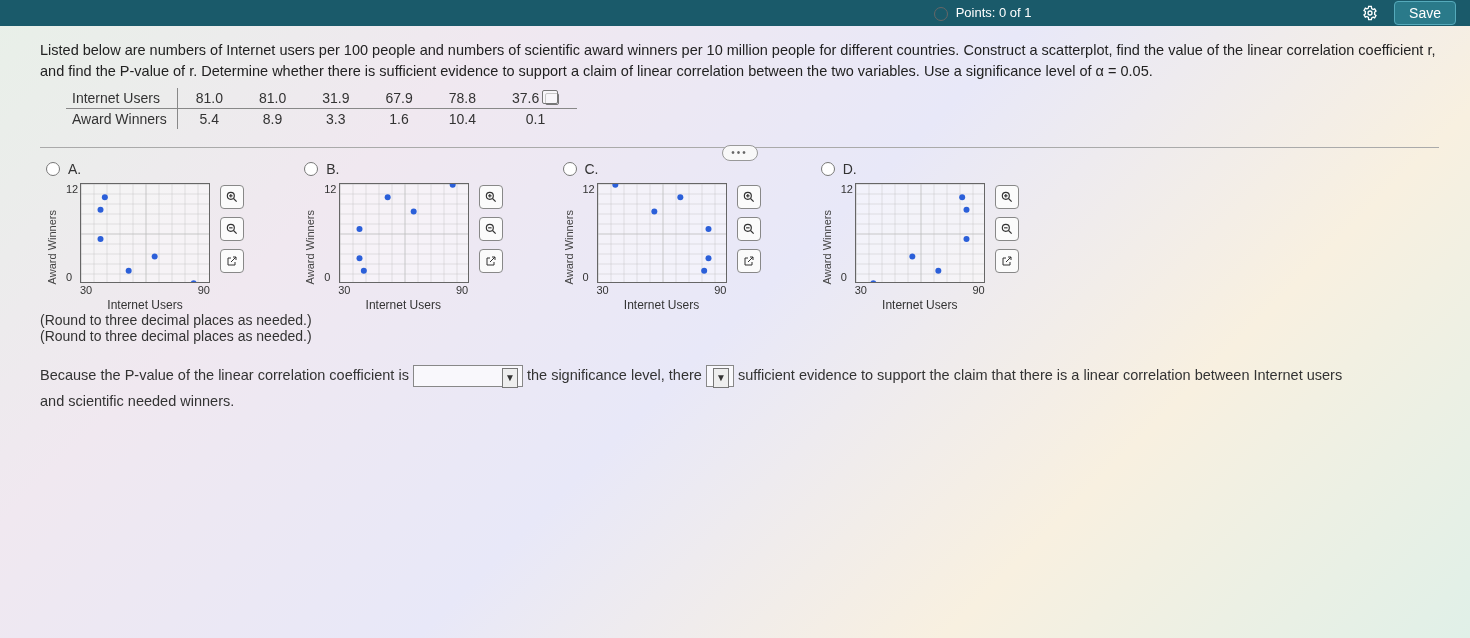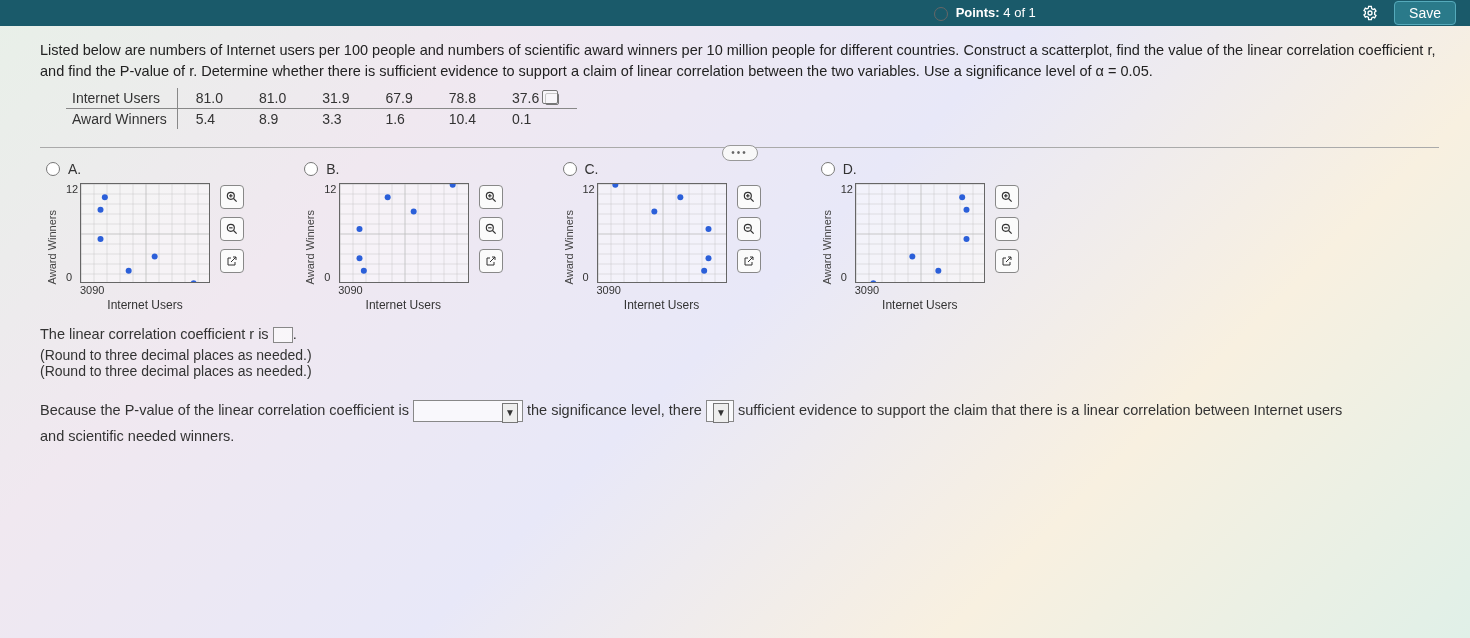--- a/index.html
+++ b/index.html
@@ -1,62 +1,62 @@
 <!DOCTYPE html>
 <html><head>
 <meta charset="utf-8">
 <style>
 *{box-sizing:border-box;margin:0;padding:0;font-family:Arial,Helvetica,sans-serif}
 body{background:linear-gradient(135deg,#e8f0e8 0%,#f0e8f0 25%,#e8e8f8 50%,#f8f0e0 75%,#e0f0e8 100%);width:1470px;height:638px;overflow:hidden;color:#333;font-size:14px}
 .topbar{background:#1a5a6a;color:#fff;height:26px;display:flex;align-items:center;justify-content:flex-end;padding:0 14px;gap:16px}
 .topbar .points{font-size:13px;margin-right:auto;margin-left:920px}
-.topbar .points b{font-weight:700}
+.topbar .points b{font-weight:400}
 .save-btn{background:#2a7a8a;border:1px solid #5ab;border-radius:4px;color:#fff;padding:3px 14px;font-size:14px;cursor:pointer}
 .gear{width:16px;height:16px;cursor:pointer}
 .content{padding:14px 31px 0 40px}
 .intro{font-size:14.5px;line-height:1.45;color:#222}
 .dtbl{border-collapse:collapse;margin:6px 0 0 26px;font-size:14px}
-.dtbl td,.dtbl th{padding:2px 18px;font-weight:400}
+.dtbl td,.dtbl th{padding:2px 18px;text-align:center;font-weight:400}
 .dtbl .hdr{text-align:left;padding-left:6px;padding-right:10px;border-right:1px solid #888}
 .dtbl tr:first-child td,.dtbl tr:first-child th{border-bottom:1px solid #888}
 .copy-icon{display:inline-block;width:14px;height:12px;border:1px solid #777;border-radius:2px;position:relative;vertical-align:middle;margin-left:6px}
 .copy-icon:before{content:"";position:absolute;width:14px;height:12px;border:1px solid #777;border-radius:2px;top:-4px;left:-4px;background:rgba(255,255,255,.6)}
 hr.sep{border:none;border-top:1px solid #aaa;margin:18px 0 6px}
 .dots{display:block;width:36px;height:16px;border:1px solid #999;border-radius:10px;margin:-9px auto 0;background:#f8f8f8;text-align:center;font-size:10px;line-height:13px;color:#666;letter-spacing:2px}
 .sect-title{font-size:14.5px;margin:14px 0 10px}
 .options{display:flex;gap:60px;align-items:flex-start;margin-left:6px}
 .opt{display:flex;flex-direction:column;gap:6px}
 .opt-head{display:flex;align-items:center;gap:8px;font-size:14px}
 .opt-head input{width:14px;height:14px}
 .chart-wrap{display:flex;align-items:flex-start;gap:10px}
 .ylab{writing-mode:vertical-rl;transform:rotate(180deg);font-size:11px;color:#444;align-self:center;margin-right:-2px}
 .plot{position:relative}
 svg.grid{border:1px solid #666;background:rgba(255,255,255,.45)}
 .axis-num{font-size:11px;color:#333}
-.x-ticks{display:flex;justify-content:flex-start;font-size:11px;margin-top:1px}
+.x-ticks{display:flex;justify-content:space-between;font-size:11px;margin-top:1px}
 .xlab{text-align:center;font-size:12px;color:#333;margin-top:2px}
 .tool-col{display:flex;flex-direction:column;gap:8px;margin-top:2px}
 .tool-btn{width:24px;height:24px;border:1px solid #888;border-radius:4px;background:#fbfbfb;display:flex;align-items:center;justify-content:center;cursor:pointer;font-size:12px;color:#333}
 .qline{margin:14px 0 4px;font-size:14.5px}
 .note{font-size:14px;color:#333}
 .blank{display:inline-block;width:20px;height:16px;border:1px solid #888;vertical-align:middle;background:rgba(255,255,255,.6)}
 .dd-blank{display:inline-block;min-width:110px;height:22px;border:1px solid #888;background:rgba(255,255,255,.7);vertical-align:middle;position:relative}
 .dd-blank:after{content:"▼";position:absolute;right:4px;top:2px;font-size:10px;color:#333;border:1px solid #777;padding:0 2px;background:#eee}
 .dd-small{min-width:28px}
 .concl{font-size:14.5px;line-height:1.8;margin-top:18px}
 .rcircle{display:inline-flex;width:14px;height:14px;border:1.5px solid #666;border-radius:50%;align-items:center;justify-content:center;vertical-align:middle;margin-right:4px}
 </style>
 </head>
 <body>
 
 <div class="topbar">
   <span class="points">
     <span class="rcircle"></span>
     <b>Points:</b>
-    <span>4 of 1</span>
+    <span>0 of 1</span>
   </span>
   <span class="gear">
     <svg viewBox="0 0 24 24" width="16" height="16" fill="none" stroke="#fff" stroke-width="2">
         <circle cx="12" cy="12" r="3"></circle>
         <path d="M19 12a7 7 0 0 0-.1-1.2l2.1-1.6-2-3.4-2.5 1a7 7 0 0 0-2-1.2L14 2h-4l-.5 2.6a7 7 0 0 0-2 1.2l-2.5-1-2 3.4 2.1 1.6A7 7 0 0 0 5 12c0 .4 0 .8.1 1.2L3 14.8l2 3.4 2.5-1a7 7 0 0 0 2 1.2L10 22h4l.5-2.6a7 7 0 0 0 2-1.2l2.5 1 2-3.4-2.1-1.6c.1-.4.1-.8.1-1.2z"></path>
       </svg>
   </span>
   <button class="save-btn">Save</button>
 </div>
 
@@ -390,24 +390,20 @@
                 <path d="M14 4h6v6"></path>
                 <path d="M20 4 10 14"></path>
                 <path d="M18 14v6H4V6h6"></path>
               </svg>
             </span>
       </div>
     </div>
       </div>
     </div>
 
-  <div class="qline">
-    <span>The linear correlation coefficient r is</span>
-    <span class="blank"></span>.
-  </div>
   <div class="note">(Round to three decimal places as needed.)</div>
 
   <div class="note">(Round to three decimal places as needed.)</div>
 
   <div class="concl">
     <span>Because the P-value of the linear correlation coefficient is</span>
     <span class="dd-blank"></span>
     <span>the significance level, there</span>
     <span class="dd-blank dd-small"></span>
     <span>sufficient evidence to support the claim that there is a linear correlation between Internet users</span><br>

